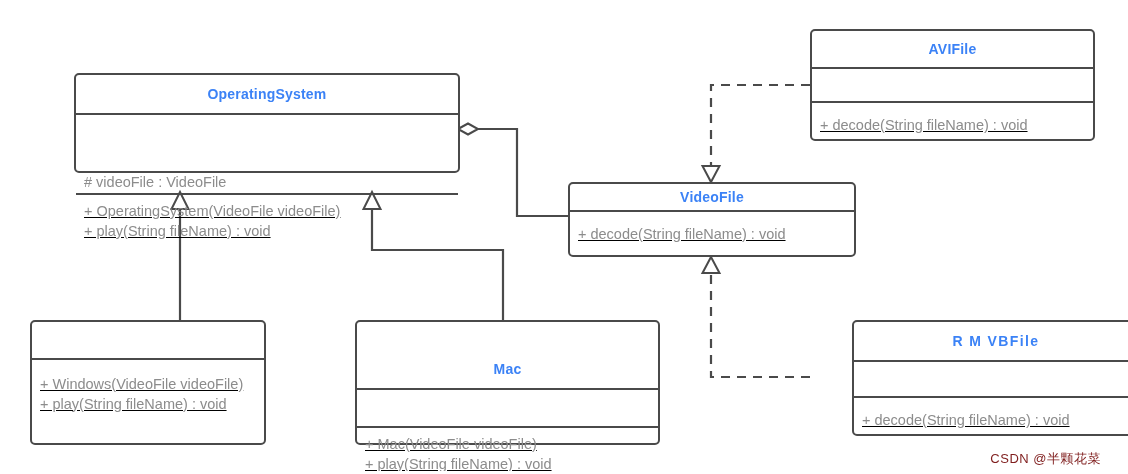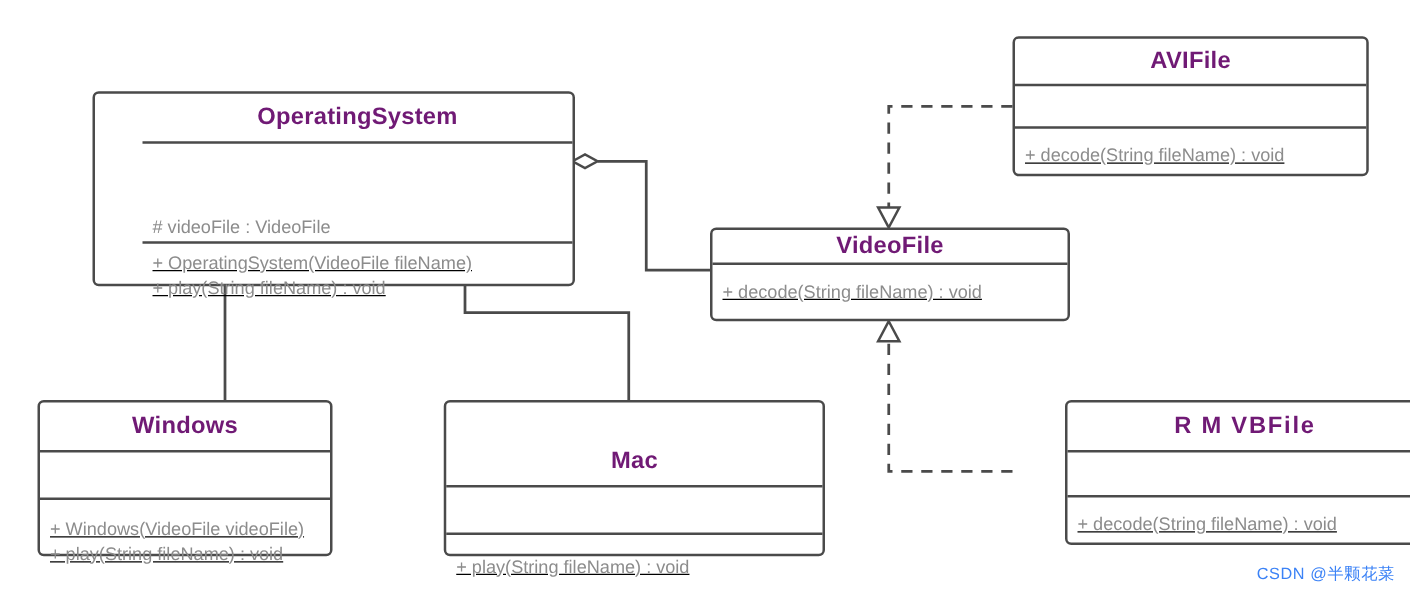--- a/index.html
+++ b/index.html
@@ -39,22 +39,22 @@
   }
   .compartment.last {
     border-bottom: none;
     text-decoration: underline;
   }
   .class-title {
     display: flex;
     align-items: center;
     justify-content: center;
     font-weight: bold;
-    font-size: 19px;
-    color: #701a75;
+    font-size: 14px;
+    color: #3b82f6;
     letter-spacing: 0.2px;
   }
   .class-title.spaced {
     letter-spacing: 1.4px;
   }
   .member-list {
     padding: 4px 8px 3px 8px;
     display: flex;
     flex-direction: column;
     justify-content: center;
@@ -64,24 +64,24 @@
     font-size: 14.5px;
     color: #8c8c8c;
     line-height: 20px;
     white-space: nowrap;
   }
   .empty-compartment {
     height: 100%;
   }
   .watermark {
     position: absolute;
-    right: 12px;
+    right: 27px;
     bottom: 6px;
     font-size: 13px;
-    color: #3b82f6;
+    color: #7f1d1d;
     letter-spacing: 0.5px;
     z-index: 3;
     white-space: nowrap;
   }
 </style>
 </head>
 <body>
 
 <div id="canvas">
 
@@ -106,55 +106,55 @@
       <path d="M 810 85 L 711 85 L 711 168" fill="none" stroke="#4a4a4a" stroke-width="2.2" stroke-dasharray="9 7"></path>
       <polygon points="711,182 719.5,166 702.5,166" fill="#ffffff" stroke="#4a4a4a" stroke-width="2"></polygon>
     </g>
 
     <g>
       <path d="M 810 377 L 711 377 L 711 271" fill="none" stroke="#4a4a4a" stroke-width="2.2" stroke-dasharray="9 7"></path>
       <polygon points="711,257 719.5,273 702.5,273" fill="#ffffff" stroke="#4a4a4a" stroke-width="2"></polygon>
     </g>
   </svg>
 
-  <div class="uml-class" style="left:74px; top:73px; width:386px; height:156px;padding-left:38px;">
+  <div class="uml-class" style="left:74px; top:73px; width:386px; height:100px;">
     <div class="compartment class-title" style="height:40px;">OperatingSystem</div>
     <div class="compartment" style="height:32px;margin-top:48px;">
       <div class="member-list">
         <div class="member"># videoFile : VideoFile</div>
       </div>
     </div>
     <div class="compartment last" style="height:44px;">
       <div class="member-list">
-        <div class="member">+ OperatingSystem(VideoFile fileName)</div>
+        <div class="member">+ OperatingSystem(VideoFile videoFile)</div>
         <div class="member">+ play(String fileName) : void</div>
       </div>
     </div>
   </div>
 
   <div class="uml-class" style="left:30px; top:320px; width:236px; height:125px;">
-    <div class="compartment class-title" style="height:40px;">Windows</div>
     <div class="compartment" style="height:38px;">
       <div class="empty-compartment"></div>
     </div>
     <div class="compartment last" style="height:59px;">
       <div class="member-list">
         <div class="member">+ Windows(VideoFile videoFile)</div>
         <div class="member">+ play(String fileName) : void</div>
       </div>
     </div>
   </div>
 
   <div class="uml-class" style="left:355px; top:320px; width:305px; height:125px;">
     <div class="compartment class-title" style="height:40px;margin-top:28px;">Mac</div>
     <div class="compartment" style="height:38px;">
       <div class="empty-compartment"></div>
     </div>
     <div class="compartment last" style="height:43px;">
       <div class="member-list">
+        <div class="member">+ Mac(VideoFile videoFile)</div>
         <div class="member">+ play(String fileName) : void</div>
       </div>
     </div>
   </div>
 
   <div class="uml-class" style="left:568px; top:182px; width:288px; height:75px;">
     <div class="compartment class-title" style="height:28px;">VideoFile</div>
     <div class="compartment last" style="height:35px;">
       <div class="member-list">
         <div class="member">+ decode(String fileName) : void</div>

